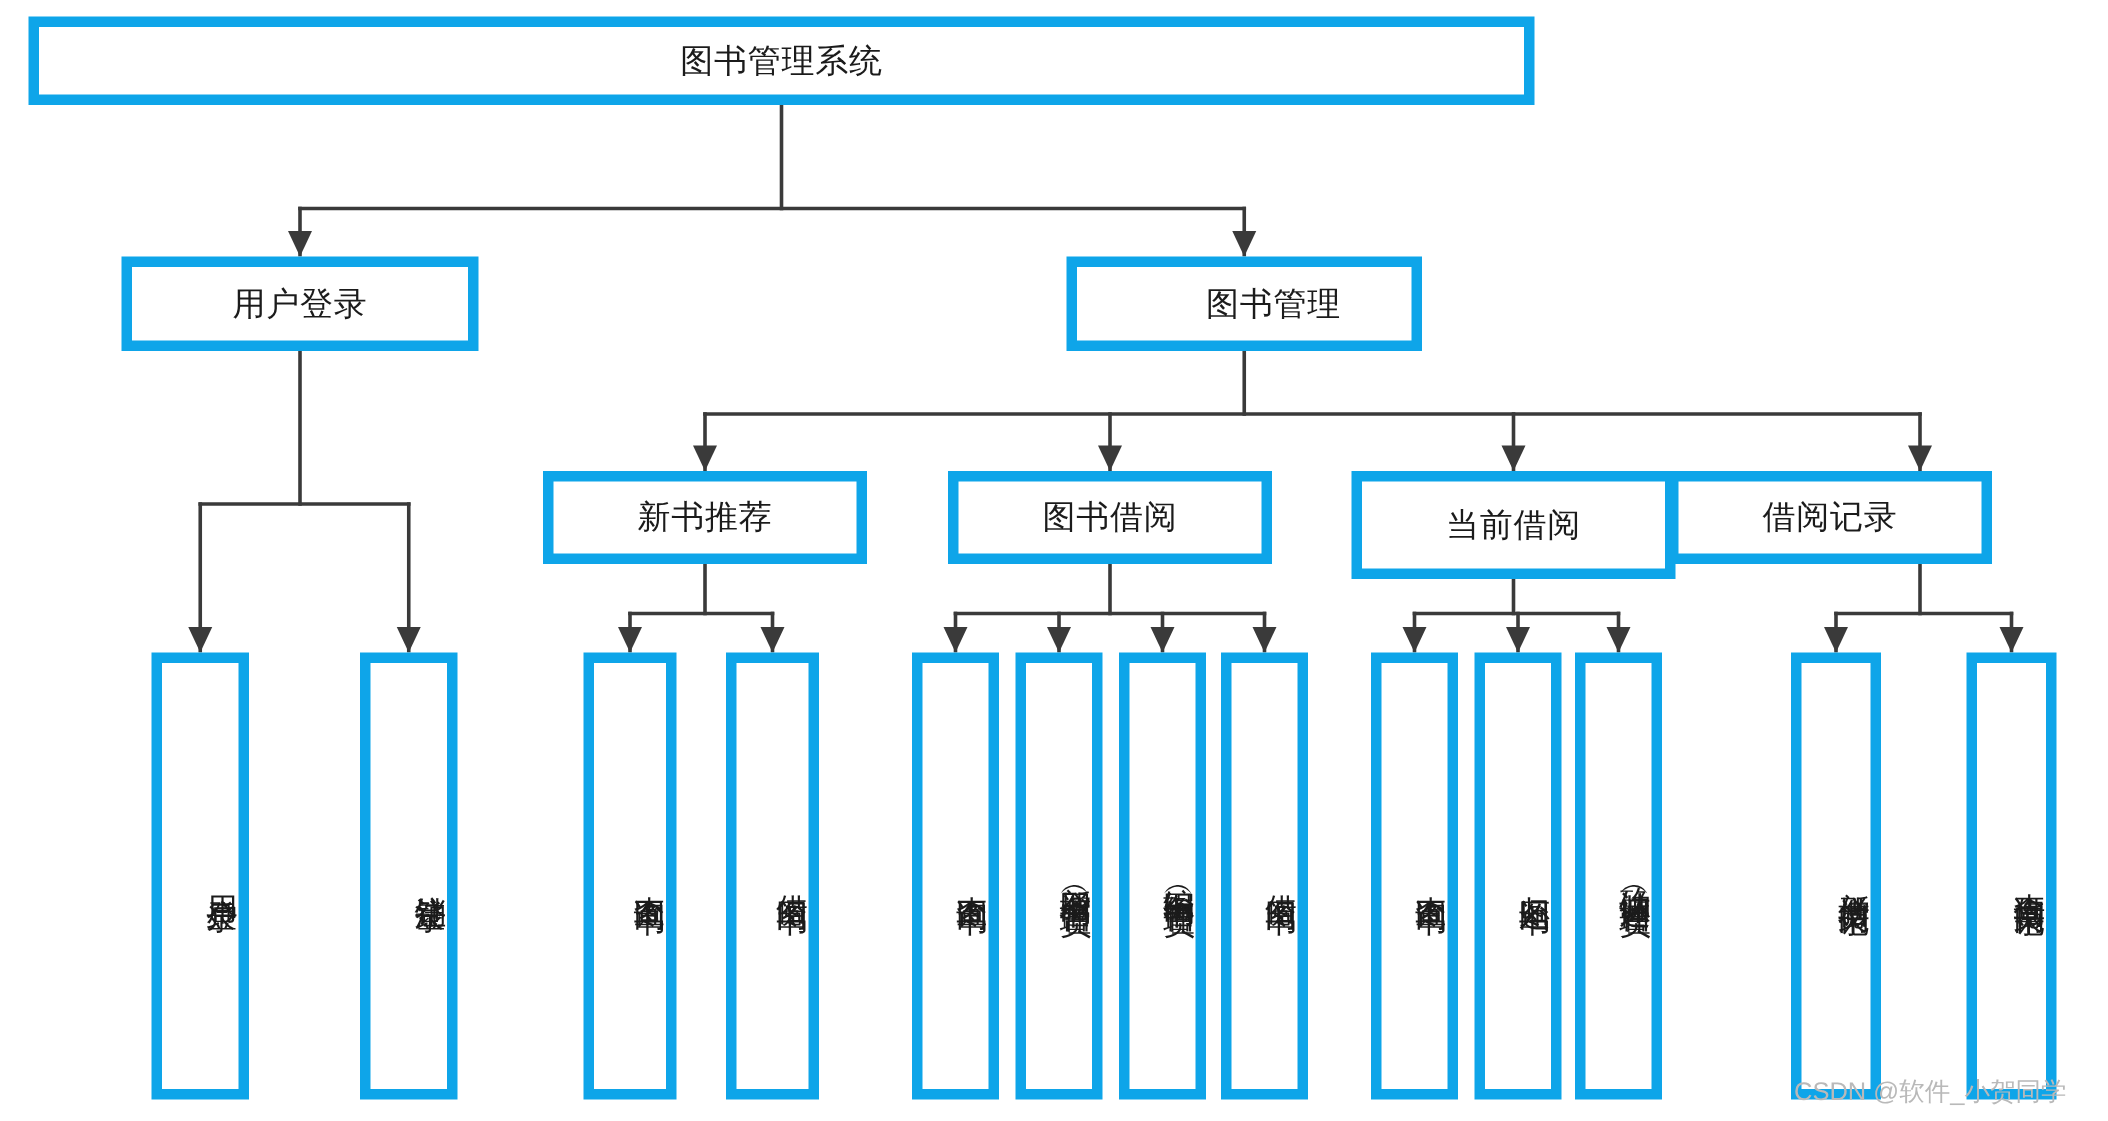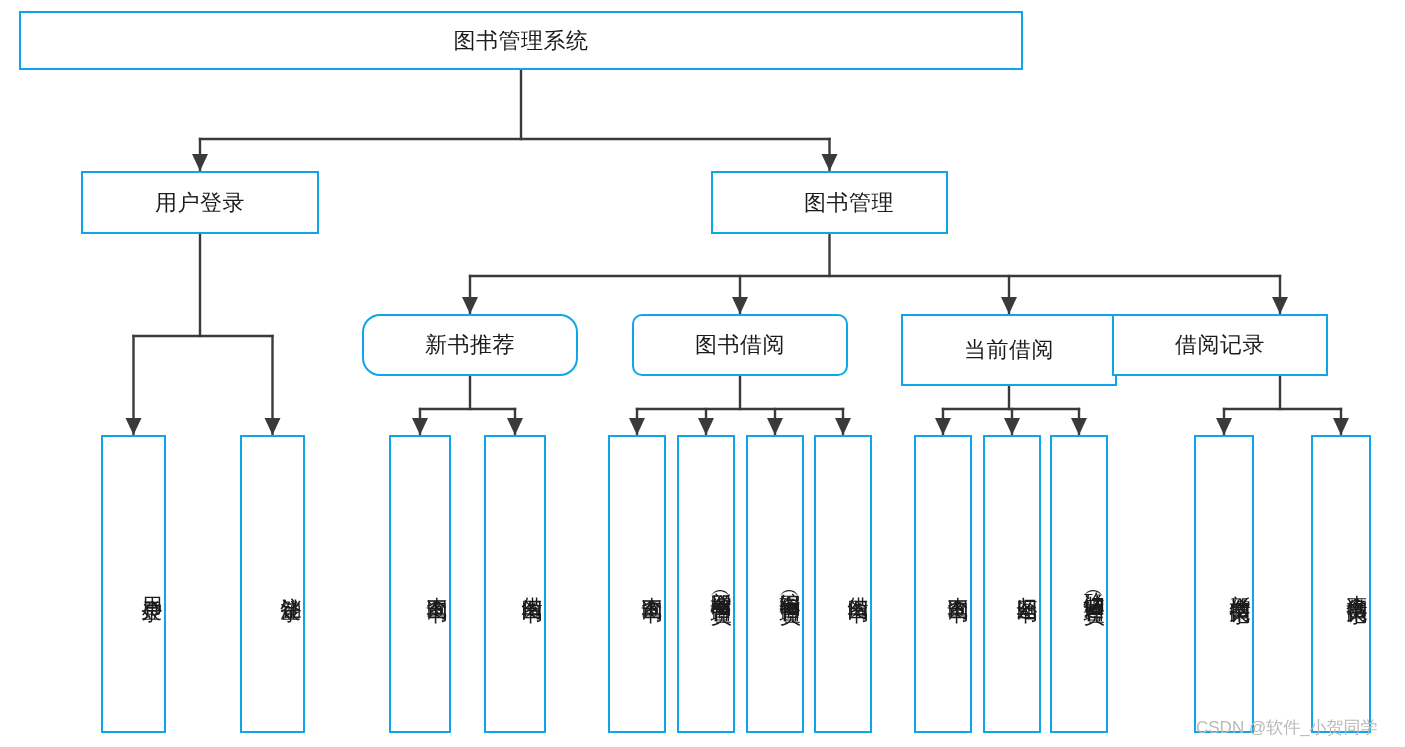--- a/index.html
+++ b/index.html
@@ -23,21 +23,21 @@
     left: 0;
     top: 0;
     width: 1405px;
     height: 747px;
     pointer-events: none;
   }
   .node {
     position: absolute;
     box-sizing: border-box;
     background: #ffffff;
-    border: 2px solid #0ea5e9;
+    border: 7px solid #0ea5e9;
     display: flex;
     align-items: center;
     justify-content: center;
     color: #1b1b1b;
     line-height: 1.16;
     text-align: center;
     user-select: none;
   }
   .node.horiz {
     font-size: 22px;
@@ -127,24 +127,24 @@
   <div id="node-layer">
       <div class="node horiz root-child" style="left: 19px; top: 11px; width: 1004px; height: 59px;">
         <span class="node-label">图书管理系统</span>
       </div>
       <div class="node horiz root-child" style="left: 81px; top: 171px; width: 238px; height: 63px;">
         <span class="node-label">用户登录</span>
       </div>
       <div class="node horiz root-child" style="left: 711px; top: 171px; width: 237px; height: 63px; padding-left: 39px;">
         <span class="node-label">图书管理</span>
       </div>
-      <div class="node horiz root-child" style="left: 362px; top: 314px; width: 216px; height: 62px; border-radius: 18px;">
+      <div class="node horiz root-child" style="left: 362px; top: 314px; width: 216px; height: 62px;">
         <span class="node-label">新书推荐</span>
       </div>
-      <div class="node horiz root-child" style="left: 632px; top: 314px; width: 216px; height: 62px; border-radius: 10px;">
+      <div class="node horiz root-child" style="left: 632px; top: 314px; width: 216px; height: 62px;">
         <span class="node-label">图书借阅</span>
       </div>
       <div class="node horiz root-child" style="left: 901px; top: 314px; width: 216px; height: 72px;">
         <span class="node-label">当前借阅</span>
       </div>
       <div class="node horiz root-child" style="left: 1112px; top: 314px; width: 216px; height: 62px;">
         <span class="node-label">借阅记录</span>
       </div>
       <div class="node vert" style="left: 101px; top: 435px; width: 65px; height: 298px;">
         <span class="node-label">用户登录</span>

